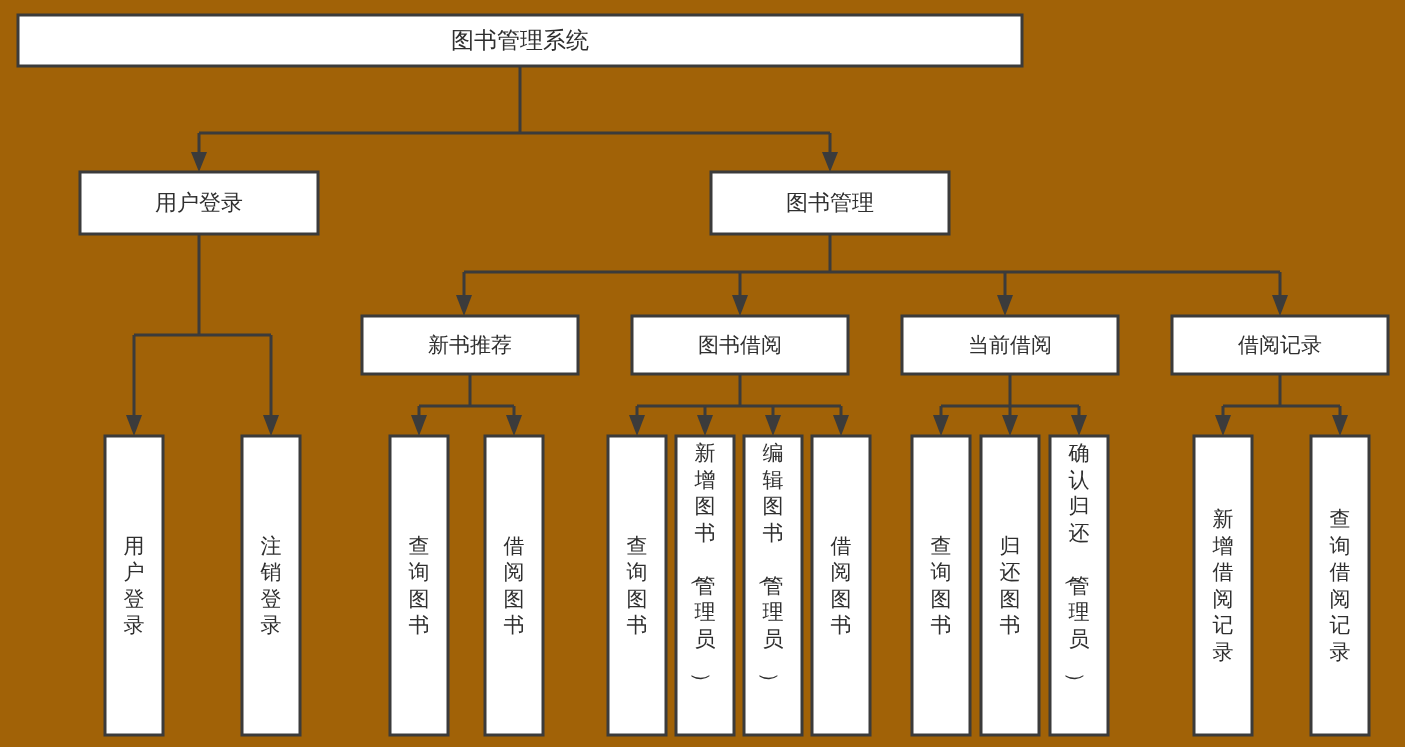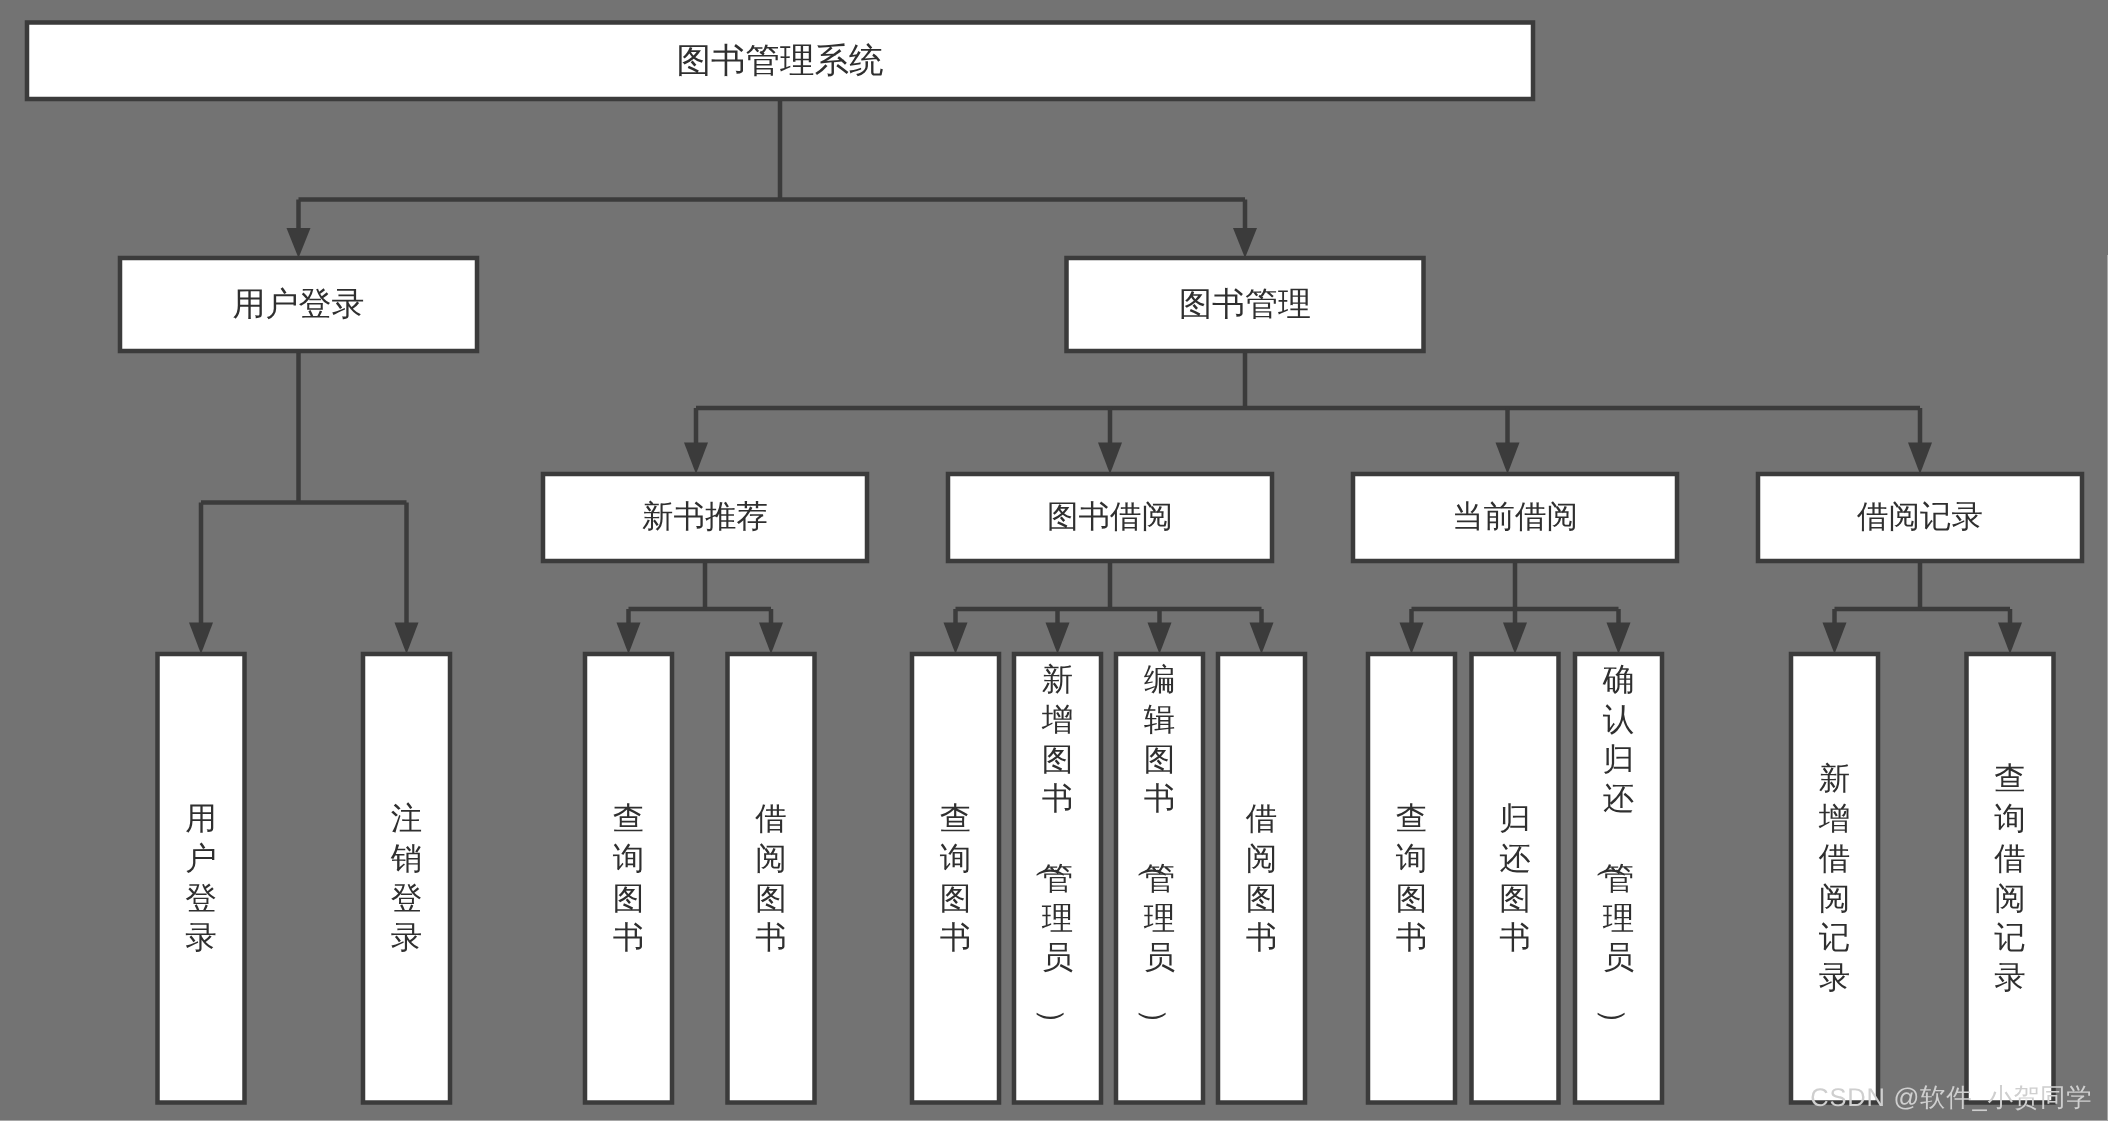--- a/index.html
+++ b/index.html
@@ -1,21 +1,21 @@
 <!DOCTYPE html>
 <html><head>
 <meta charset="utf-8">
 <style>
   html,body{margin:0;padding:0;background:#ffffff;}
   body{
     width:1405px;height:747px;
     font-family:"Liberation Sans","DejaVu Sans",sans-serif;
     overflow:hidden;
   }
-  #diagram-root{position:relative;width:1405px;height:747px;background:#737373;}
+  #diagram-root{position:relative;width:1405px;height:747px;background:#a16207;}
   svg.diagram{position:absolute;left:0;top:0;width:1405px;height:747px;display:block;}
   .node-box{fill:#ffffff;stroke:#3b3b3b;stroke-width:3;}
   .connector{stroke:#3b3b3b;stroke-width:3;fill:none;}
   .arrow-head{fill:#3b3b3b;stroke:none;}
   .node-label{
     fill:#2f2f2f;
     font-family:"Liberation Sans","DejaVu Sans",sans-serif;
     font-size:22px;
     text-anchor:middle;
     dominant-baseline:middle;
@@ -211,15 +211,14 @@
       <rect class="node-box" x="1194" y="436" width="58" height="299"></rect>
       <text class="leaf-label vert" x="1223" y="526.25"><tspan x="1223" y="526.25">新</tspan><tspan x="1223" y="552.75">增</tspan><tspan x="1223" y="579.25">借</tspan><tspan x="1223" y="605.75">阅</tspan><tspan x="1223" y="632.25">记</tspan><tspan x="1223" y="658.75">录</tspan></text>
     </g>
     <g>
       <rect class="node-box" x="1311" y="436" width="58" height="299"></rect>
       <text class="leaf-label vert" x="1340" y="526.25"><tspan x="1340" y="526.25">查</tspan><tspan x="1340" y="552.75">询</tspan><tspan x="1340" y="579.25">借</tspan><tspan x="1340" y="605.75">阅</tspan><tspan x="1340" y="632.25">记</tspan><tspan x="1340" y="658.75">录</tspan></text>
     </g>
 
   </svg>
 
-  <div class="watermark">CSDN @软件_小贺同学</div>
 
 </div>
 
 </body></html>

